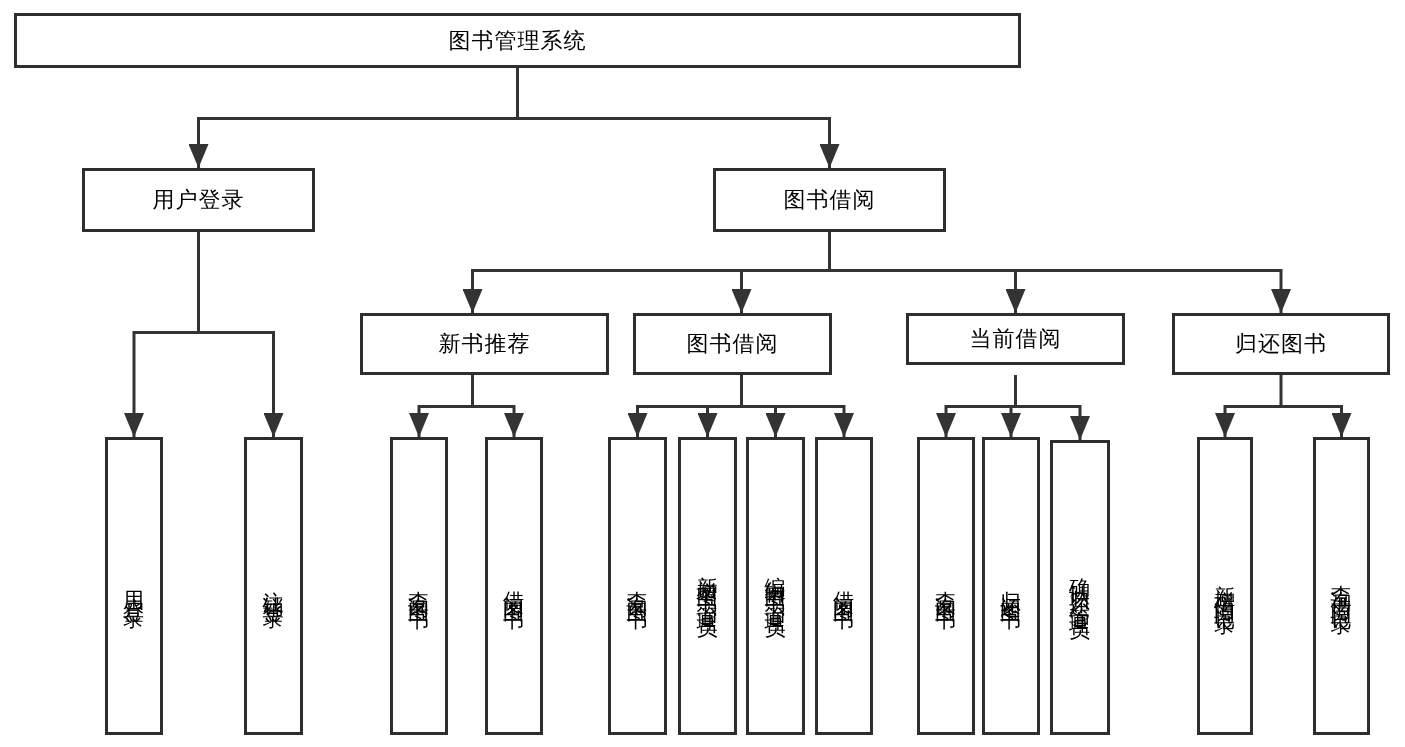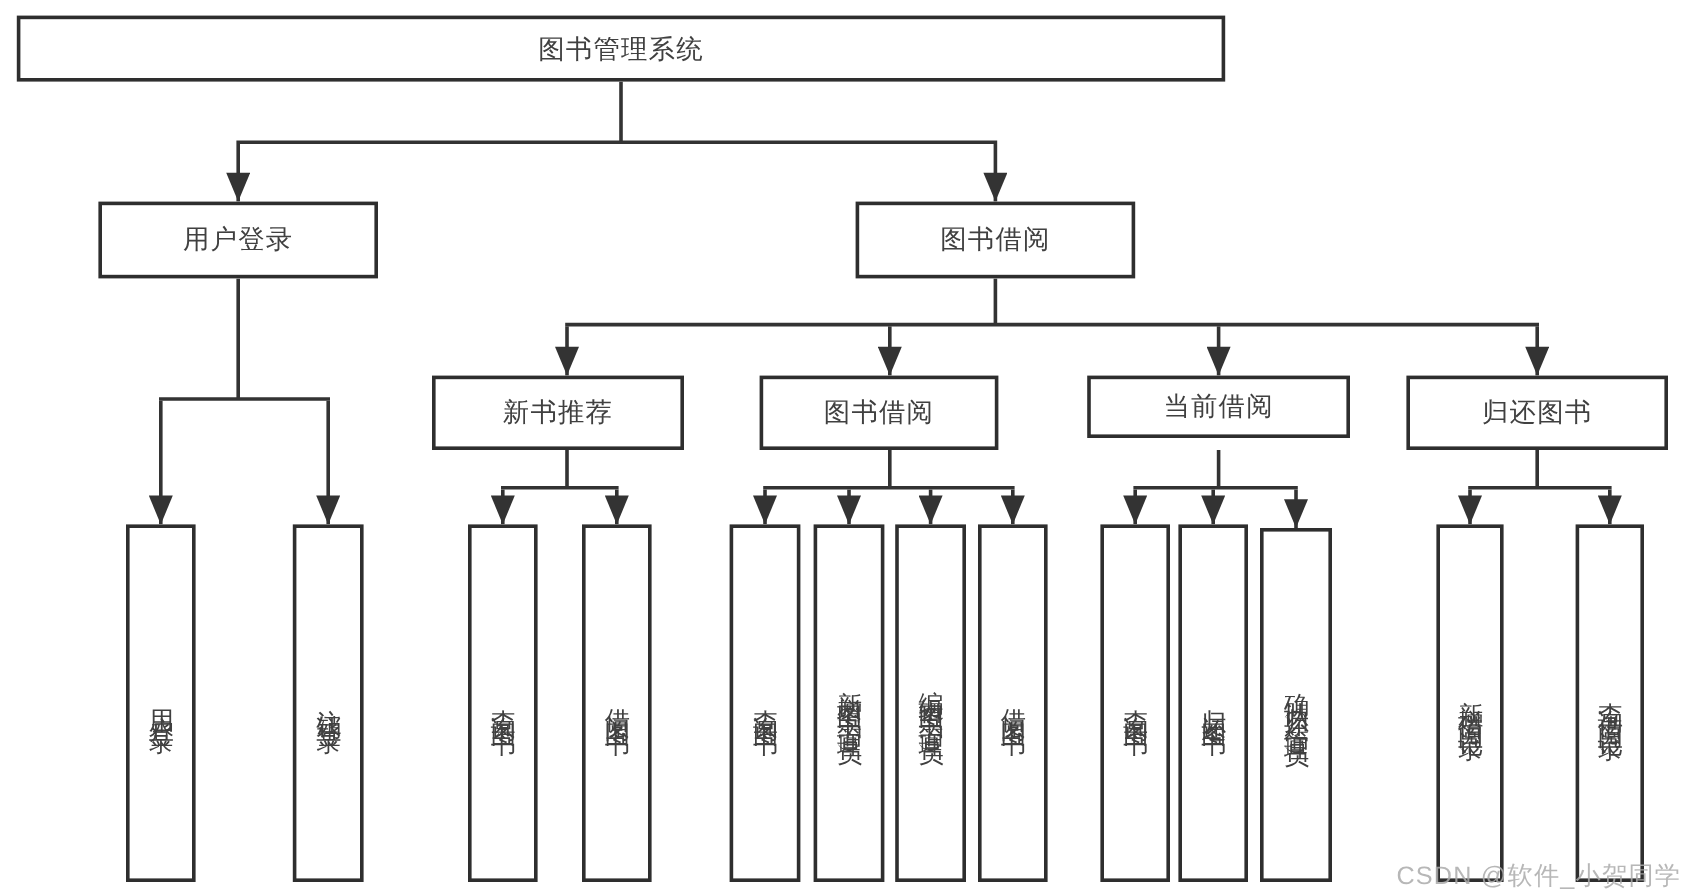--- a/index.html
+++ b/index.html
@@ -23,21 +23,21 @@
     z-index: 1;
   }
   .box {
     position: absolute;
     box-sizing: border-box;
     background: #ffffff;
     border: 3px solid #2e2e2e;
     display: flex;
     align-items: center;
     justify-content: center;
-    color: #404040;
+    color: #000000;
     z-index: 2;
   }
   .box.h span {
     font-size: 22px;
     letter-spacing: 1px;
     white-space: nowrap;
   }
   .box.v span {
     writing-mode: vertical-rl;
     text-orientation: mixed;
@@ -111,21 +111,21 @@
     <span>图书管理系统</span>
   </div>
 
   <div class="box h" style="left:82px;top:168px;width:233px;height:64px">
     <span>用户登录</span>
   </div>
   <div class="box h" style="left:713px;top:168px;width:233px;height:64px">
     <span>图书借阅</span>
   </div>
 
-  <div class="box h" style="left:360px;top:313px;width:210px;height:62px">
+  <div class="box h" style="left:360px;top:313px;width:249px;height:62px">
     <span>新书推荐</span>
   </div>
   <div class="box h" style="left:633px;top:313px;width:199px;height:62px">
     <span>图书借阅</span>
   </div>
   <div class="box h" style="left:906px;top:313px;width:219px;height:52px">
     <span>当前借阅</span>
   </div>
   <div class="box h" style="left:1172px;top:313px;width:218px;height:62px">
     <span>归还图书</span>
@@ -168,15 +168,14 @@
     <span>确认归还（管理员）</span>
   </div>
 
   <div class="box v" style="left:1197px;top:437px;width:56px;height:298px">
     <span>新增借阅记录</span>
   </div>
   <div class="box v" style="left:1313px;top:437px;width:57px;height:298px">
     <span>查询借阅记录</span>
   </div>
 
-  <div id="watermark">CSDN @软件_小贺同学</div>
 
 </div>
 
 </body></html>

